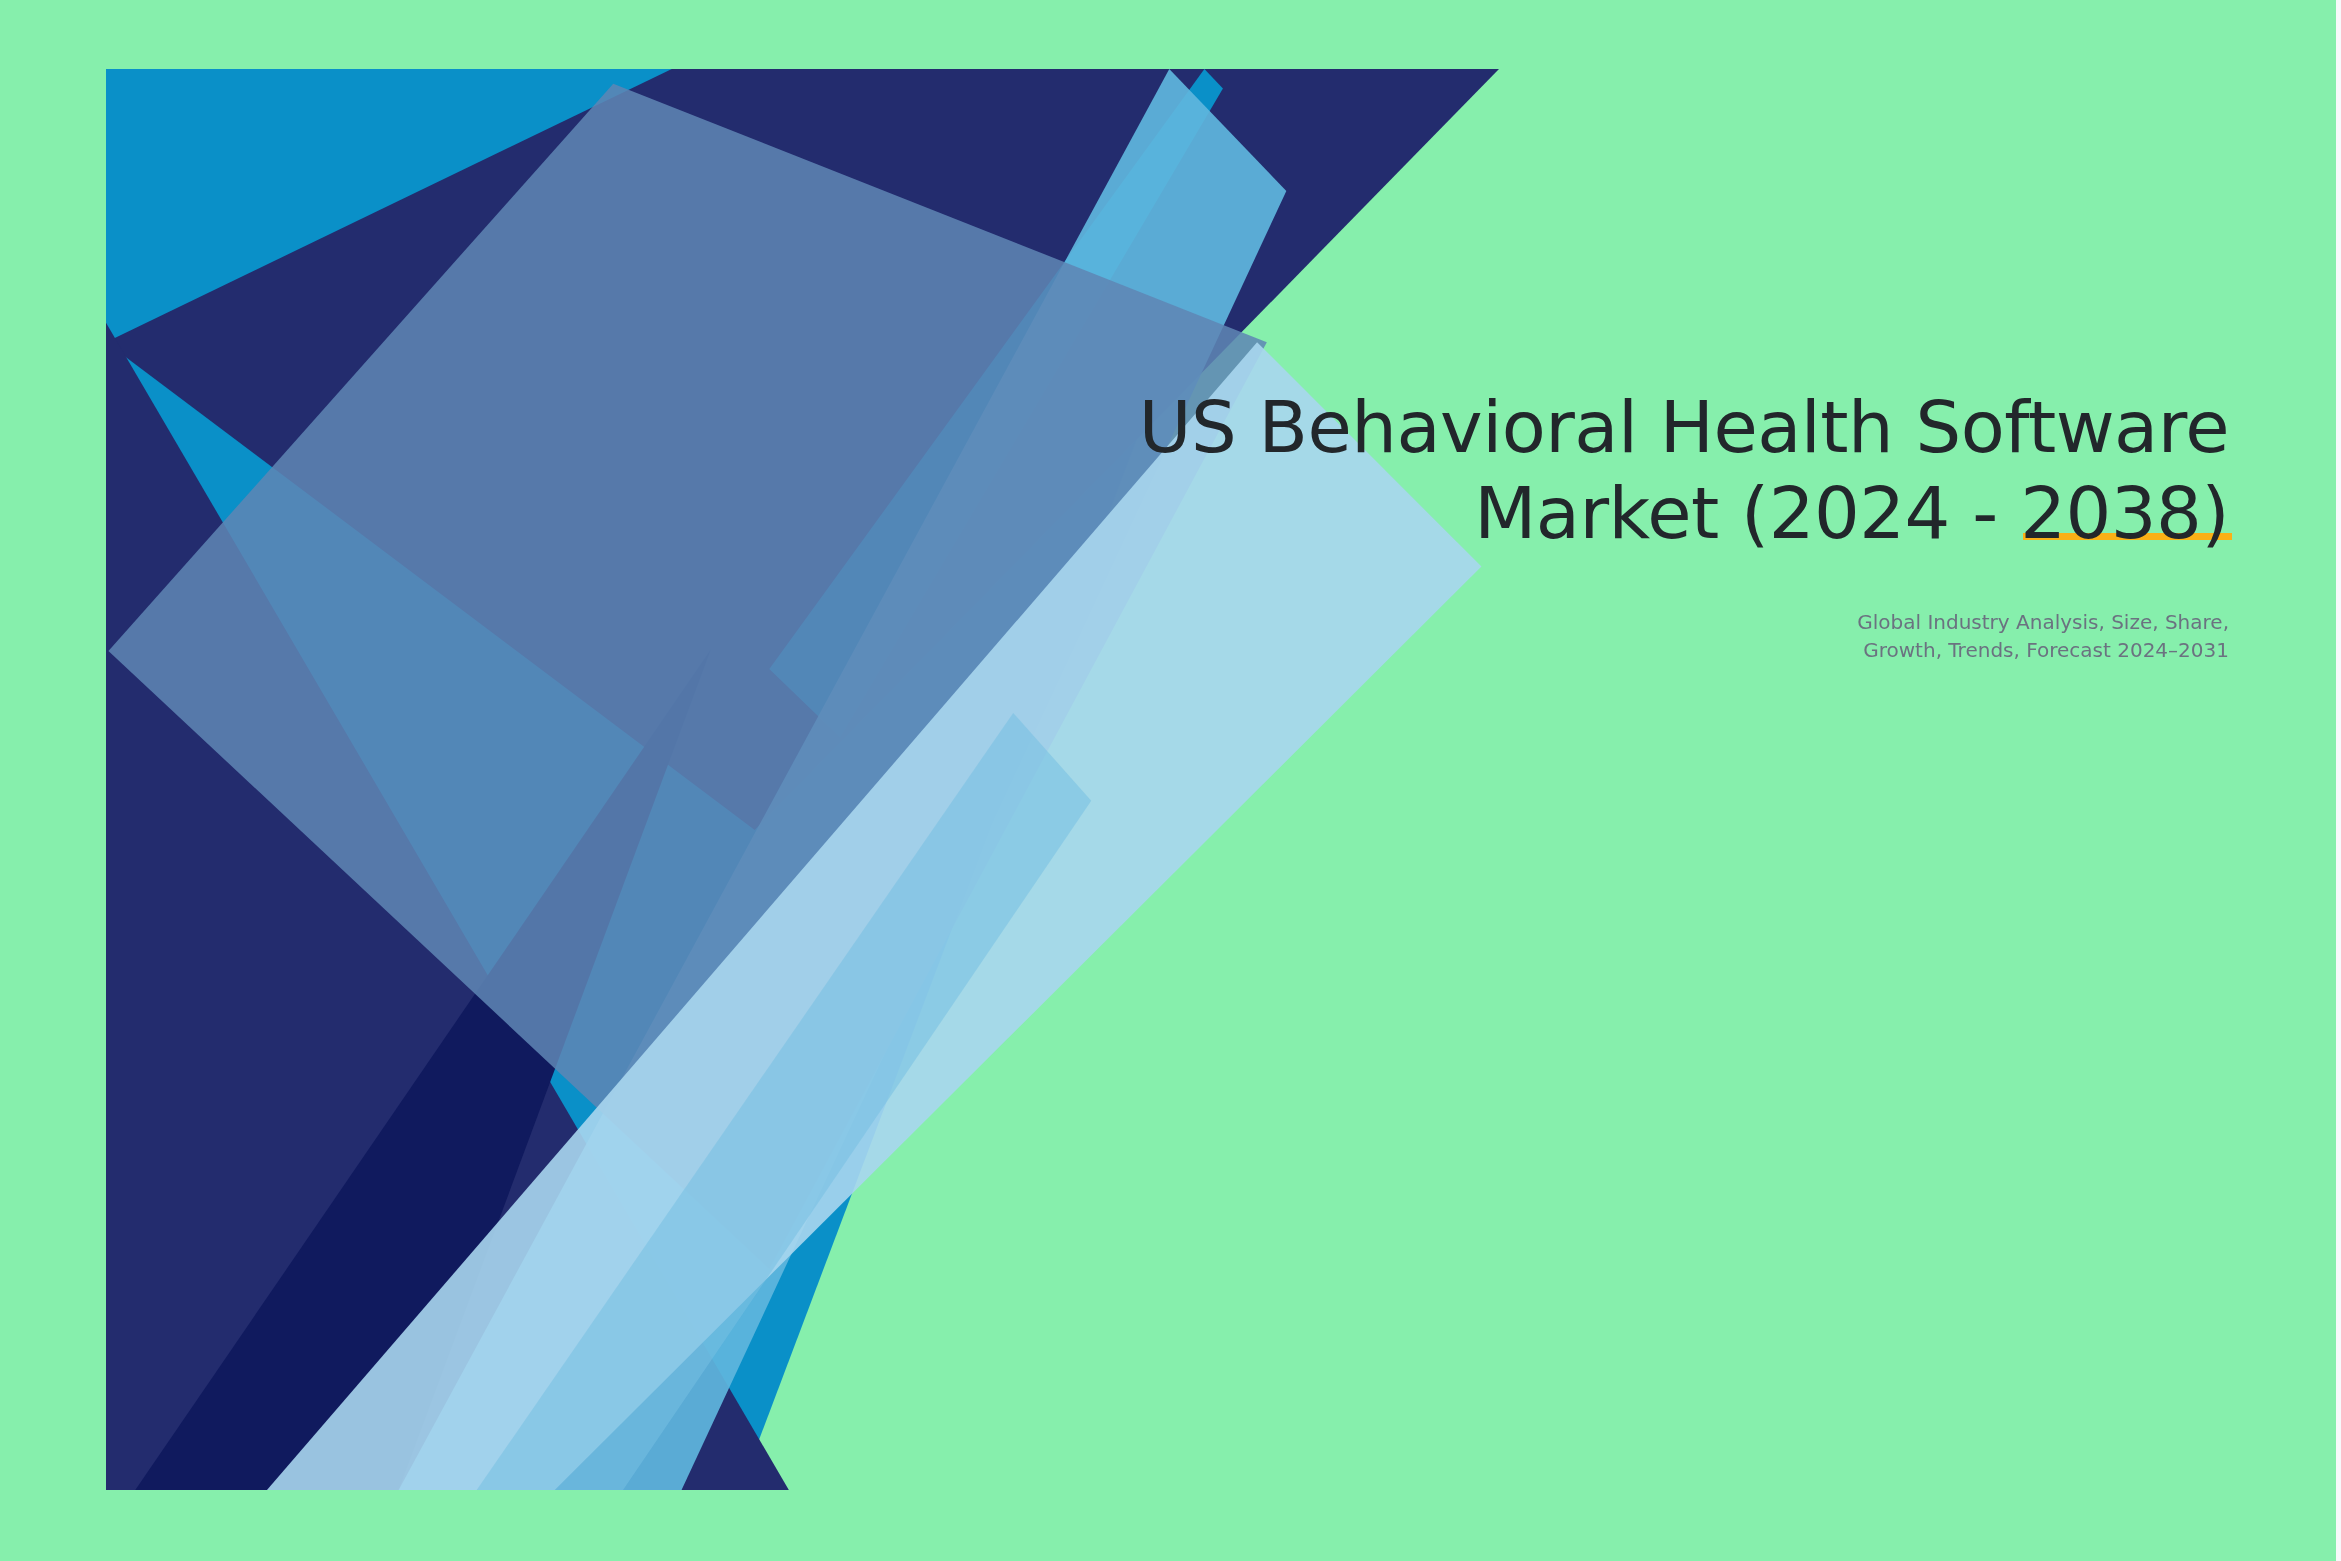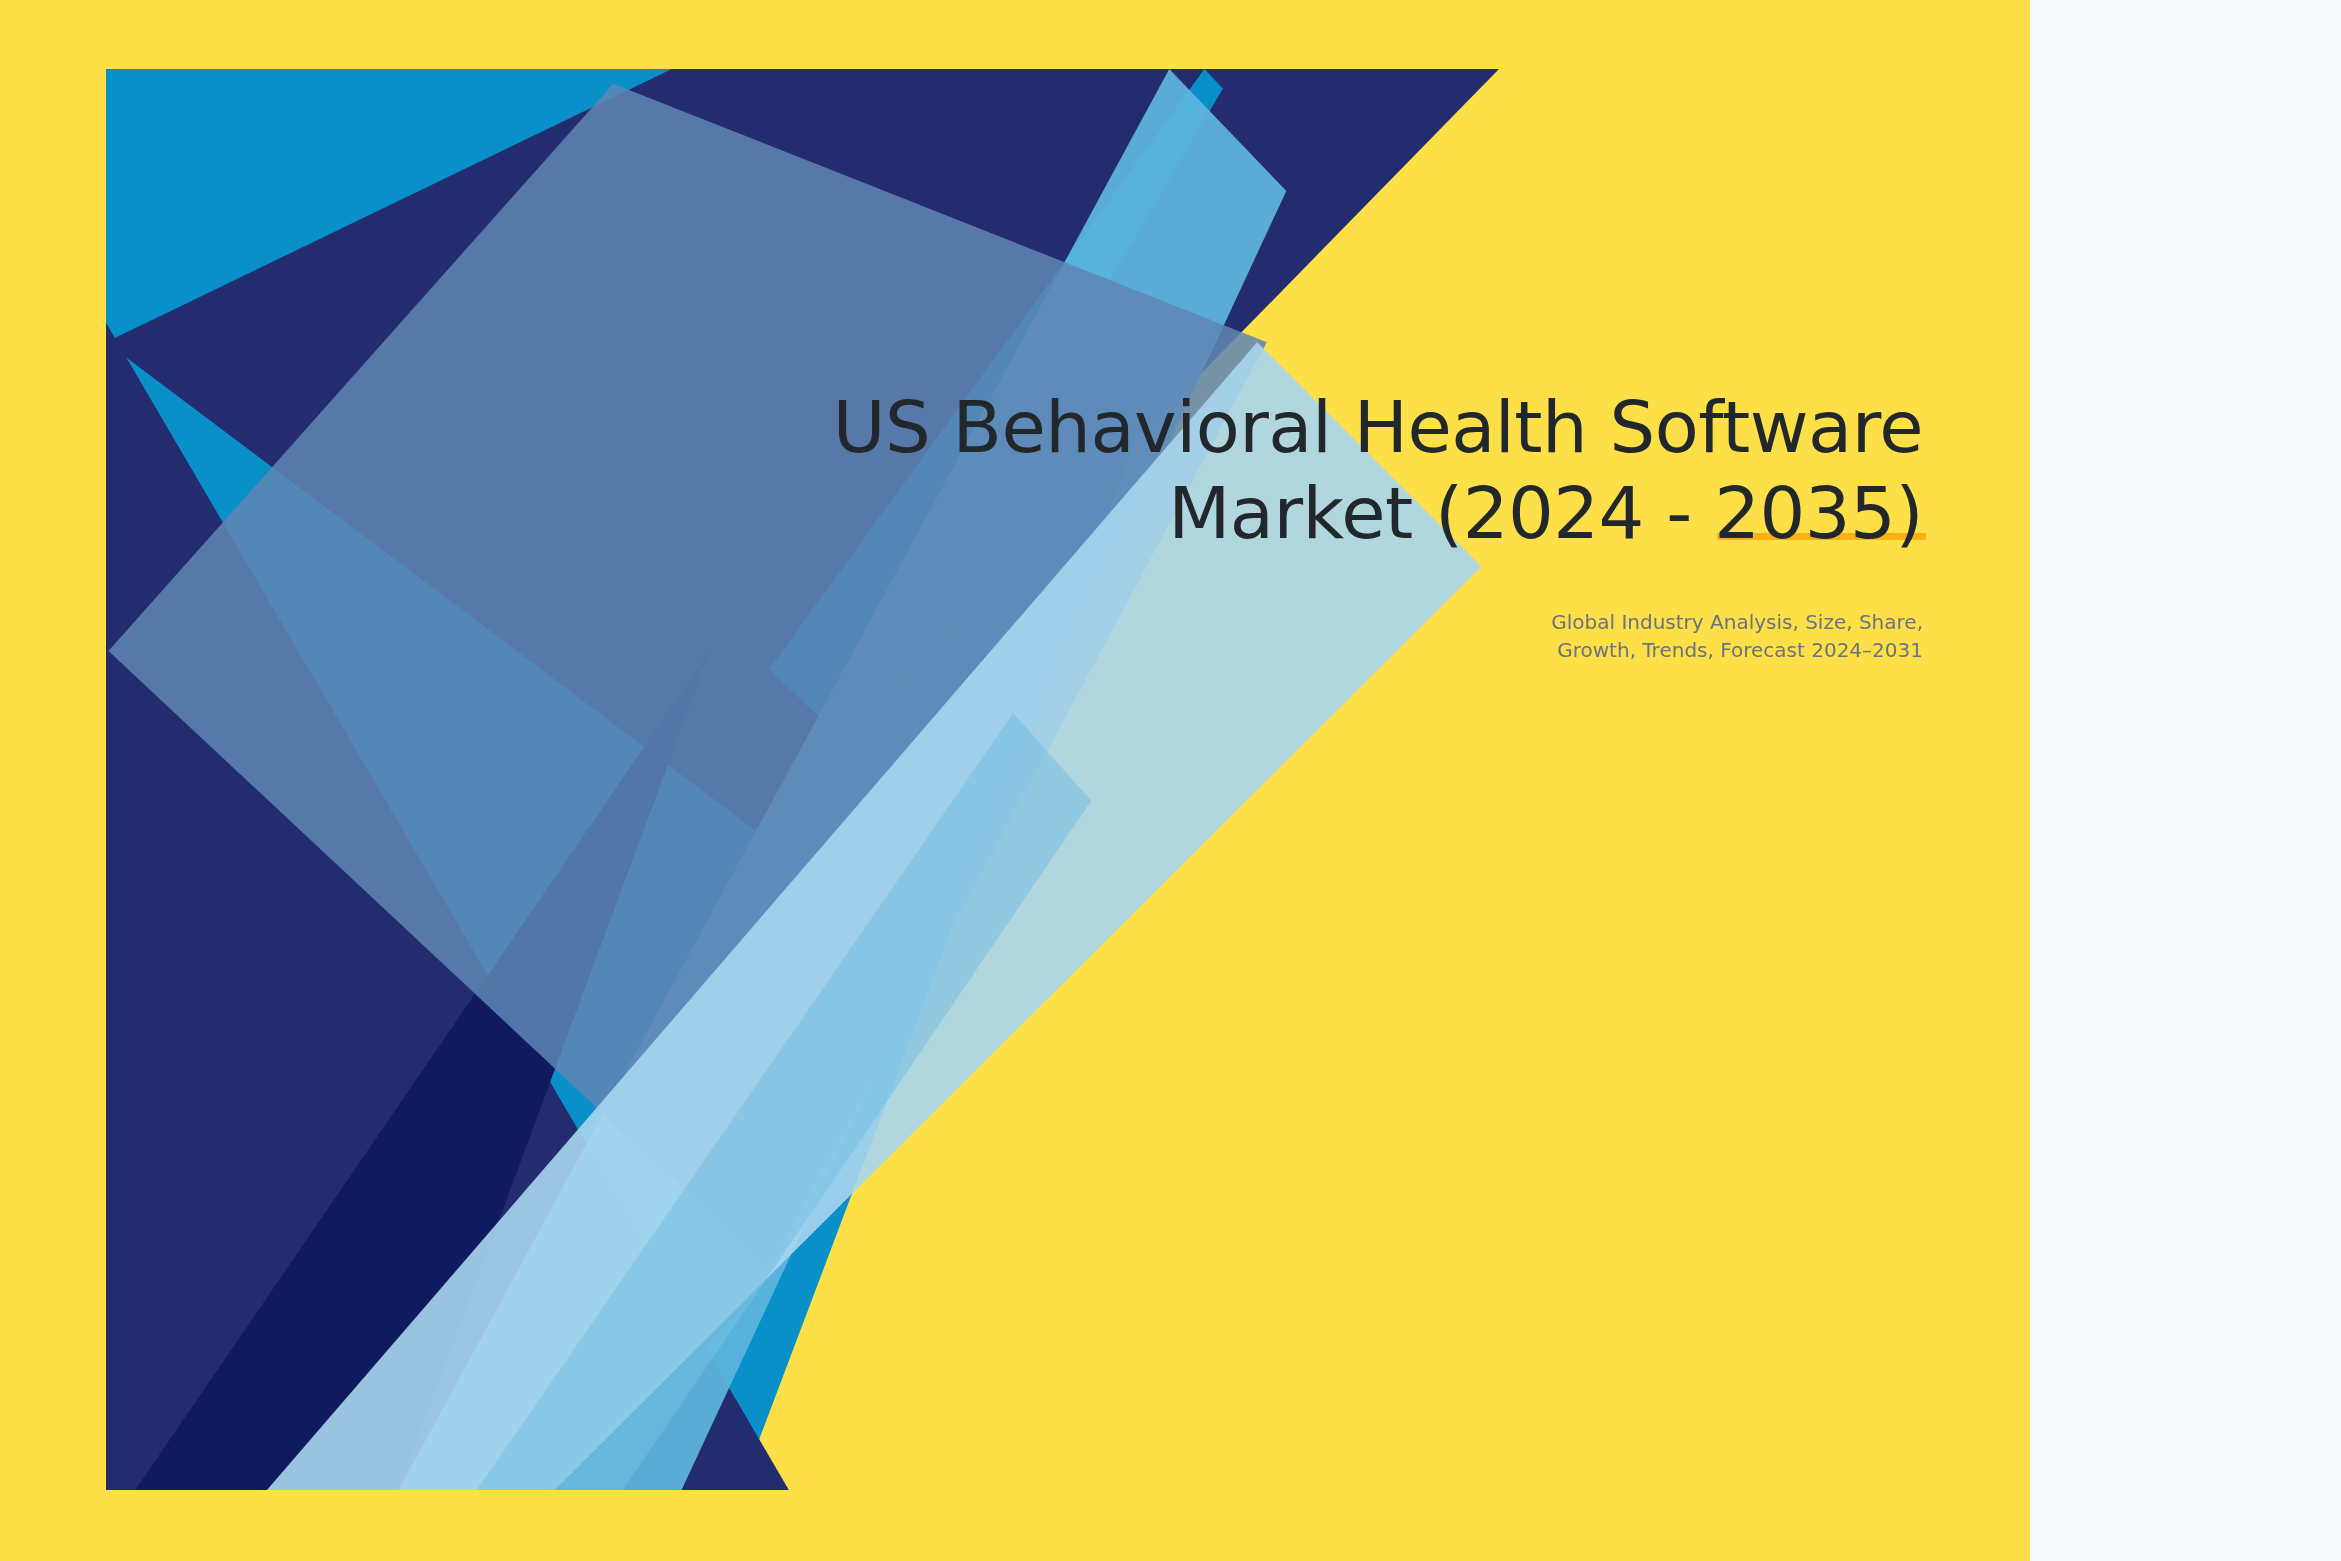--- a/index.html
+++ b/index.html
@@ -10,23 +10,23 @@
     height: 1561px;
     overflow: hidden;
   }
   body {
     background: #f7f9fb;
     font-family: "DejaVu Sans", sans-serif;
   }
 
   .cover {
     position: relative;
-    width: 2030px;
+    width: 2336px;
     height: 1561px;
-    background: #fde047;
+    background: #86efac;
     overflow: hidden;
   }
 
   
   .artwork {
     position: absolute;
     left: 106px;
     top: 69px;
     width: 1393px;
     height: 1421px;
@@ -111,20 +111,20 @@
 
       <polygon points="2360,560 2820,1020 920,2913 330,2913" fill="#a9d6ee" opacity="0.90"></polygon>
 
       <polygon points="1860,1320 2020,1500 1060,2913 760,2913" fill="#76c0e2" opacity="0.55"></polygon>
 
     </svg>
   </div>
 
   <div class="text-block">
 
-    <h1 class="title"><span>US Behavioral Health Software</span><br><span>Market (2024 - </span><span class="title-accent-wrap"><span class="accent-bar"></span><span>2035)</span></span></h1>
+    <h1 class="title"><span>US Behavioral Health Software</span><br><span>Market (2024 - </span><span class="title-accent-wrap"><span class="accent-bar"></span><span>2038)</span></span></h1>
 
     <p class="subtitle"><span>Global Industry Analysis, Size, Share,</span><br><span>Growth, Trends, Forecast 2024–2031</span></p>
 
   </div>
 
 </div>
 
 
 </body></html>

